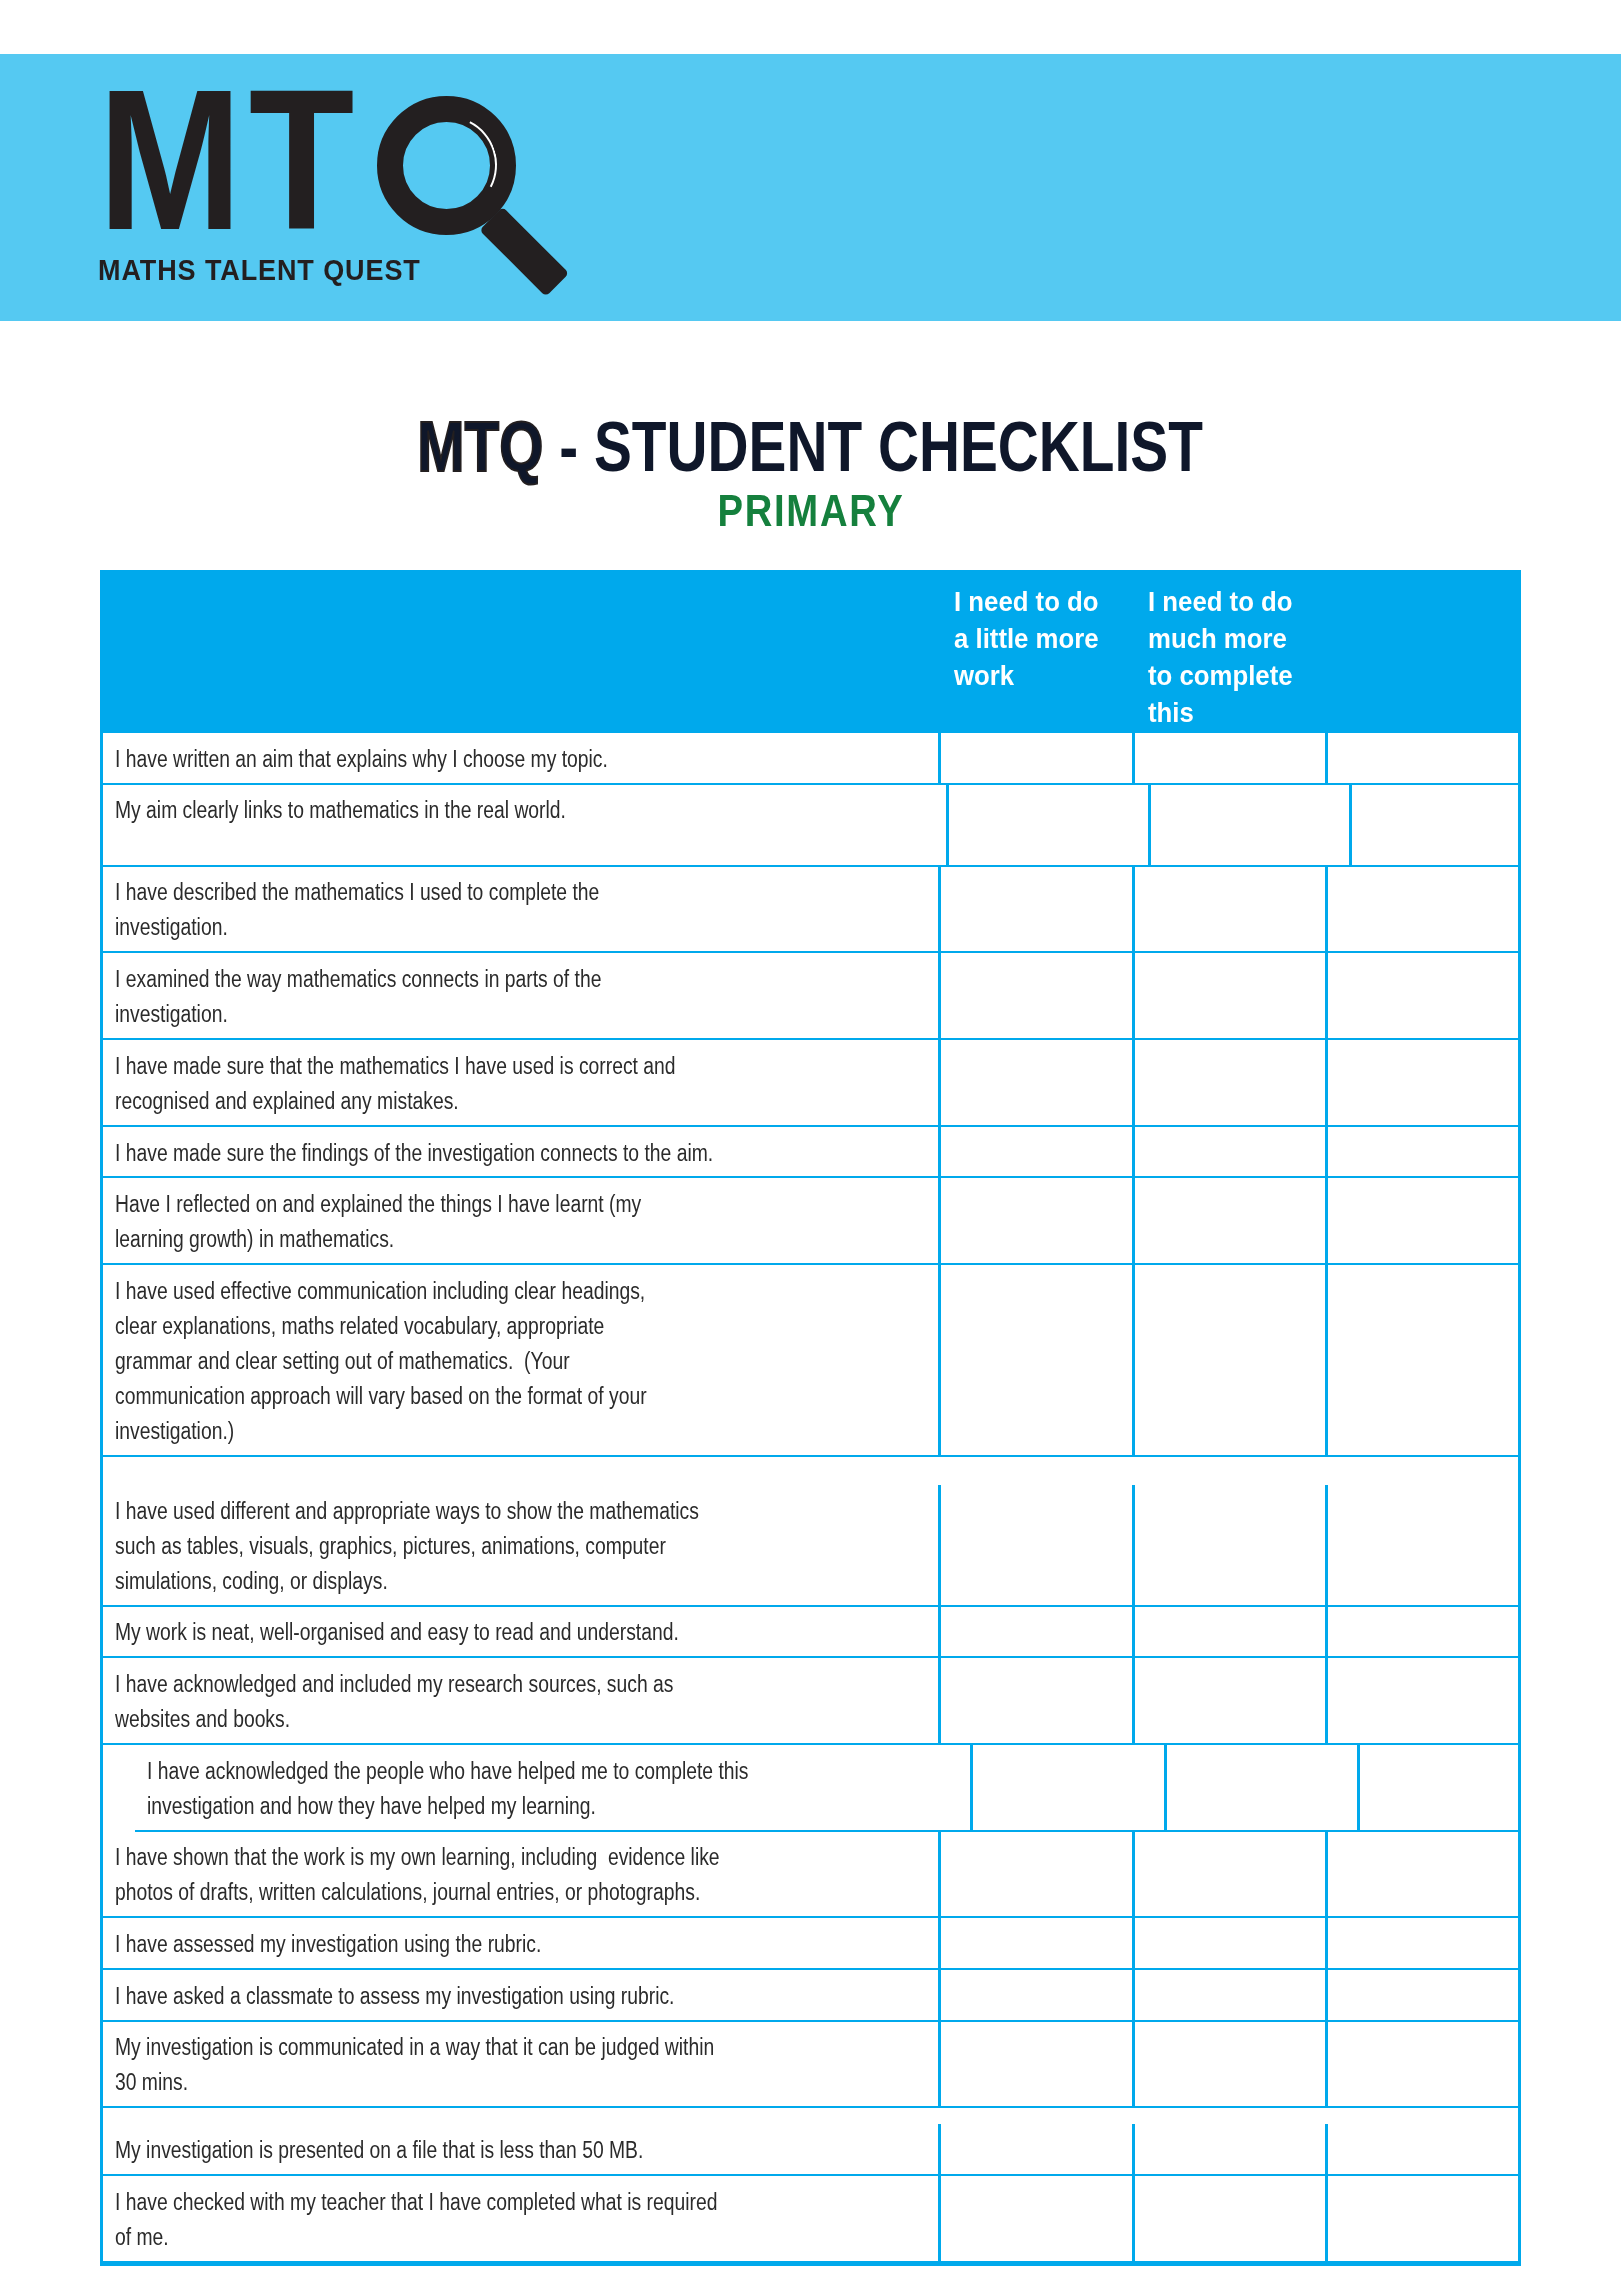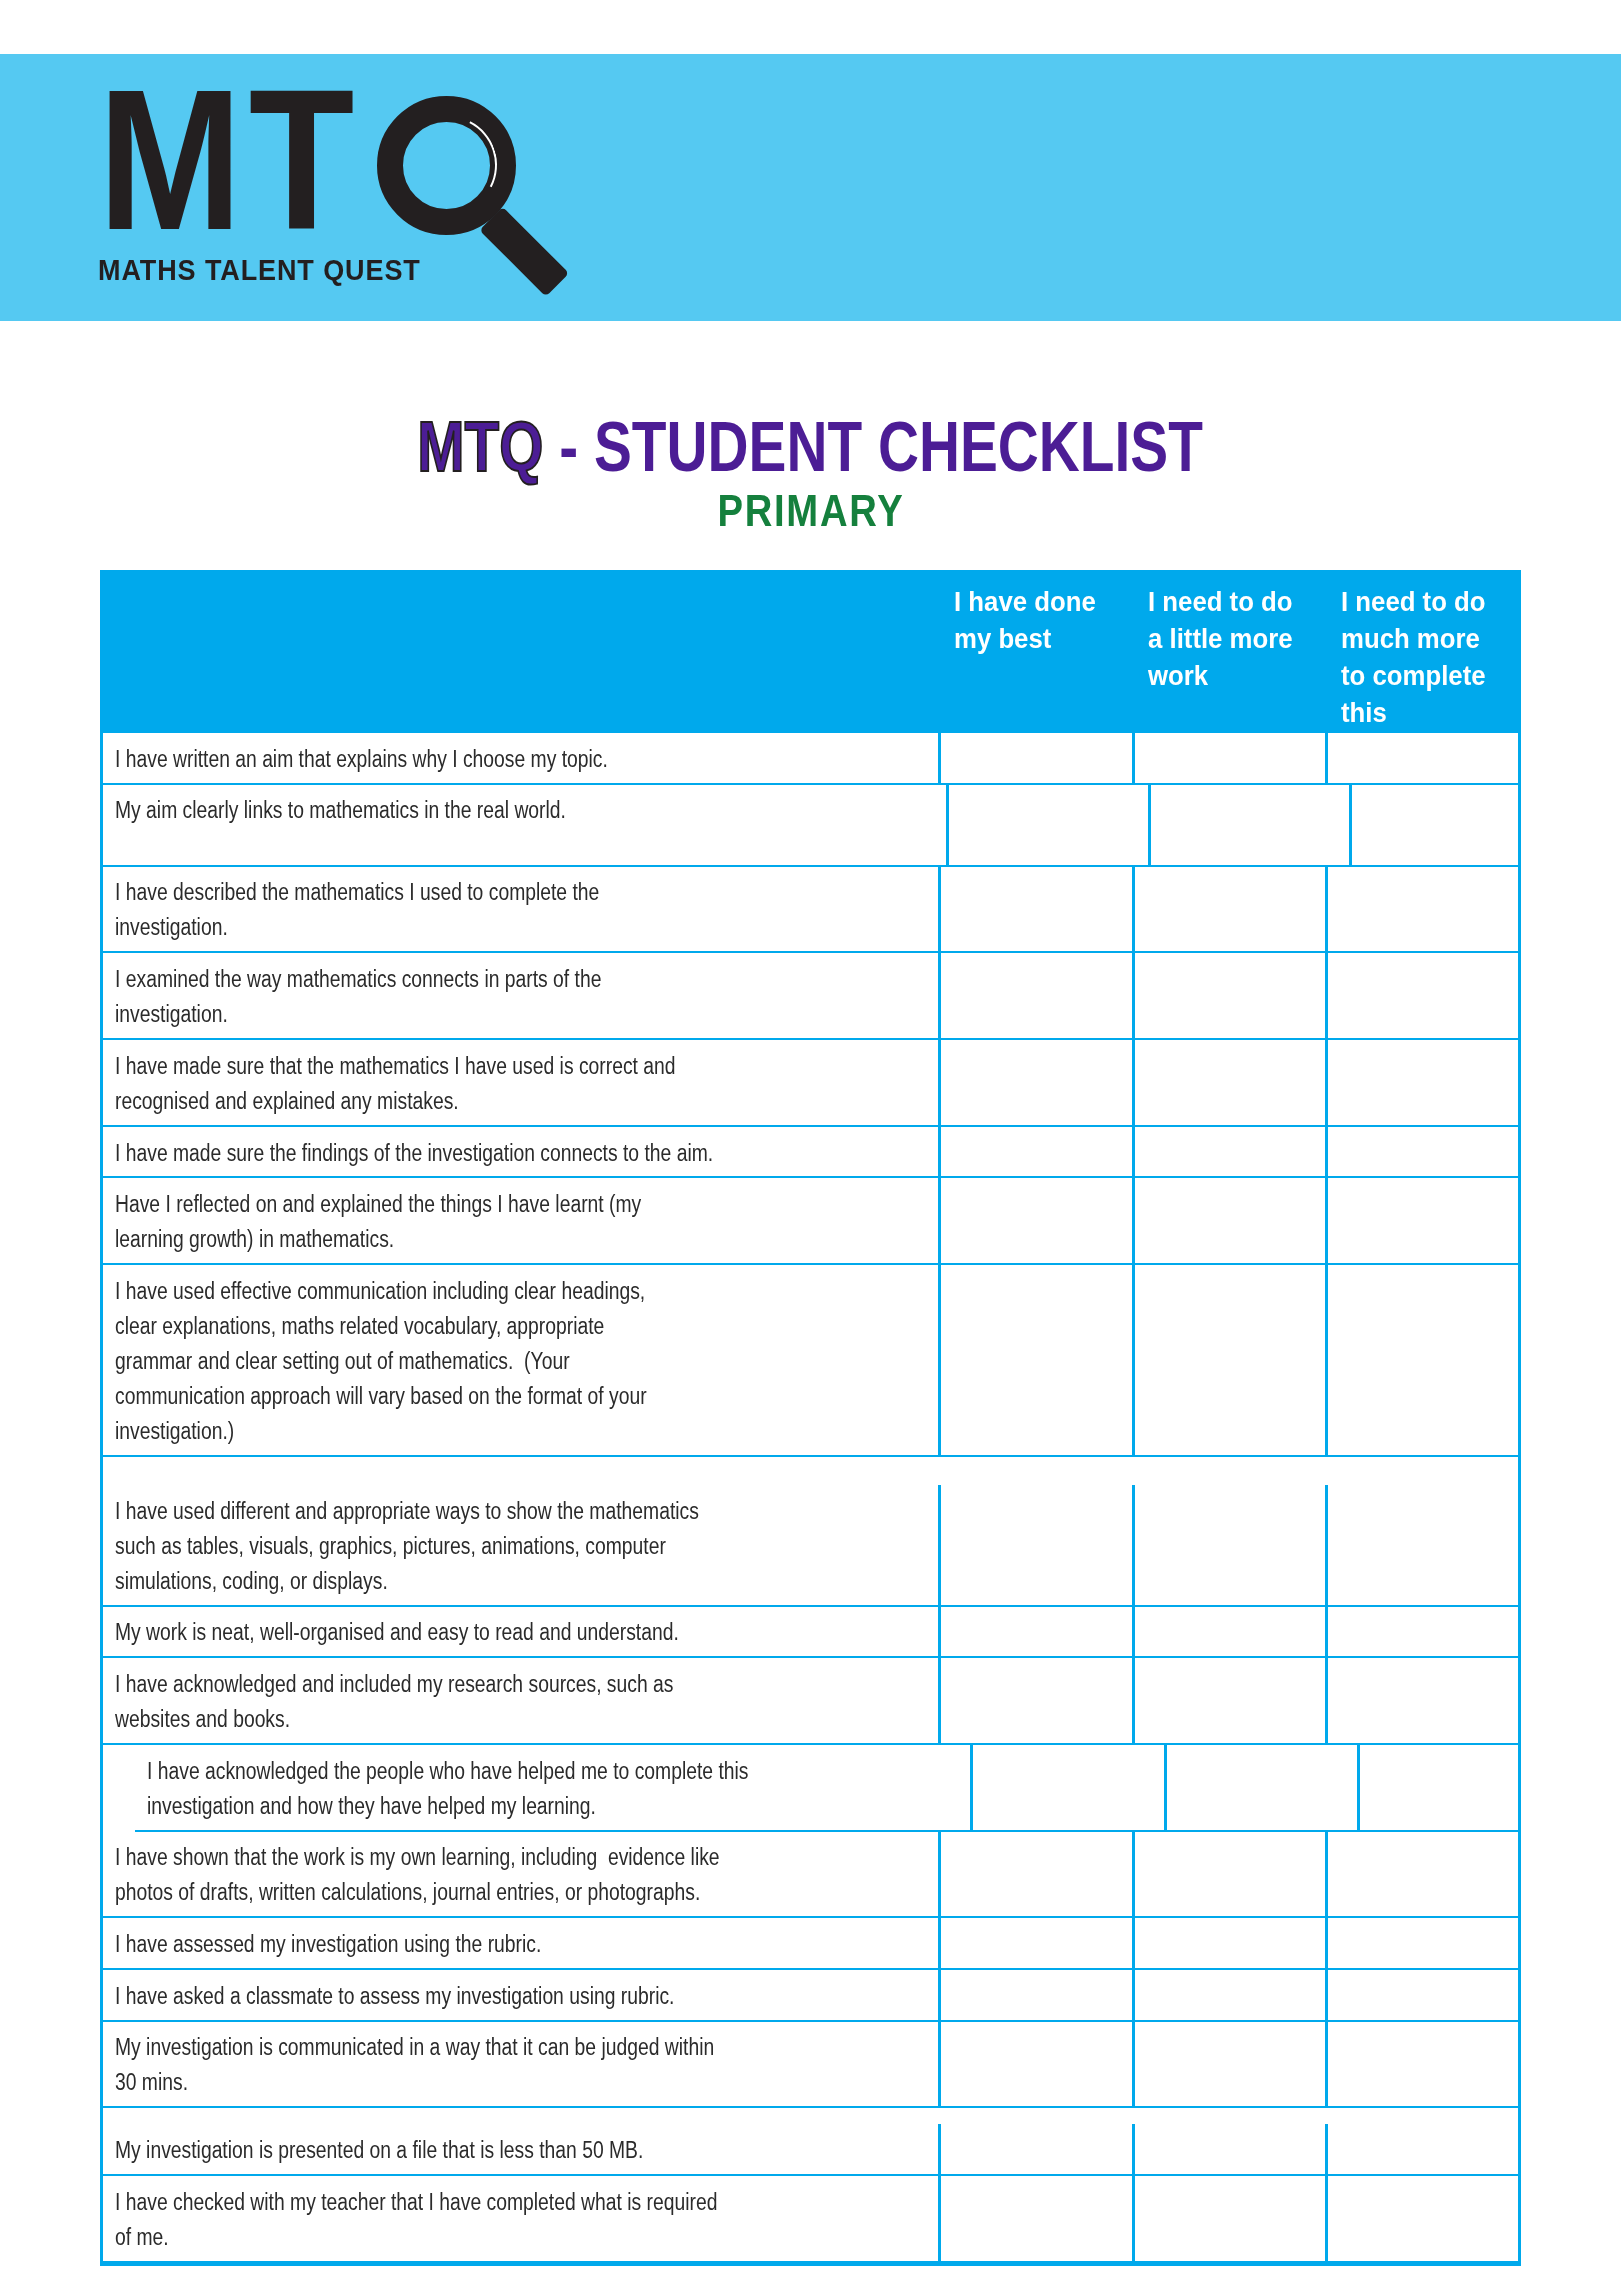--- a/index.html
+++ b/index.html
@@ -44,21 +44,21 @@
     transform:rotate(45deg);transform-origin:left center;
   }
   .logo-tagline{
     position:absolute;left:0;top:155px;
     font-size:30px;font-weight:bold;letter-spacing:1px;color:var(--logo-black);
     display:inline-block;transform:scaleX(0.9);transform-origin:left top;
     white-space:pre;
   }
   
   .title-block{position:absolute;left:0;top:410px;width:1621px;text-align:center;}
-  .title-block h1{font-size:71px;line-height:74px;font-weight:bold;color:#4c1d95;}
+  .title-block h1{font-size:71px;line-height:74px;font-weight:bold;color:#0f172a;}
   .title-block h2{font-size:45px;line-height:53px;font-weight:bold;color:#15803d;margin-top:0px;}
   .squeeze{display:inline-block;transform:scaleX(0.8);transform-origin:center top;white-space:pre;}
   .squeeze-sub{display:inline-block;transform:scaleX(0.85);transform-origin:center top;letter-spacing:2px;white-space:pre;}
   .title-brand{-webkit-text-stroke:2px #231F20;}
   
   .checklist{
     position:absolute;left:100px;top:570px;width:1421px;
     border-left:3.9px solid var(--tblue);
     border-right:3.9px solid var(--tblue);
     border-bottom:5.9px solid var(--tblue);
@@ -115,22 +115,20 @@
   </header>
 
   <div class="title-block">
     <h1><span class="squeeze"><span class="title-brand">MTQ</span><span> - STUDENT CHECKLIST</span></span></h1>
     <h2><span class="squeeze-sub">PRIMARY</span></h2>
   </div>
 
   <section class="checklist">
     <div class="thead">
       <div class="th"></div>
-      <div class="th"><span class="squeeze-h">I have done
-my best</span></div>
       <div class="th"><span class="squeeze-h">I need to do
 a little more
 work</span></div>
       <div class="th"><span class="squeeze-h">I need to do
 much more
 to complete
 this</span></div>
     </div>
     <div class="tbody" id="rows">
   <div class="row">

